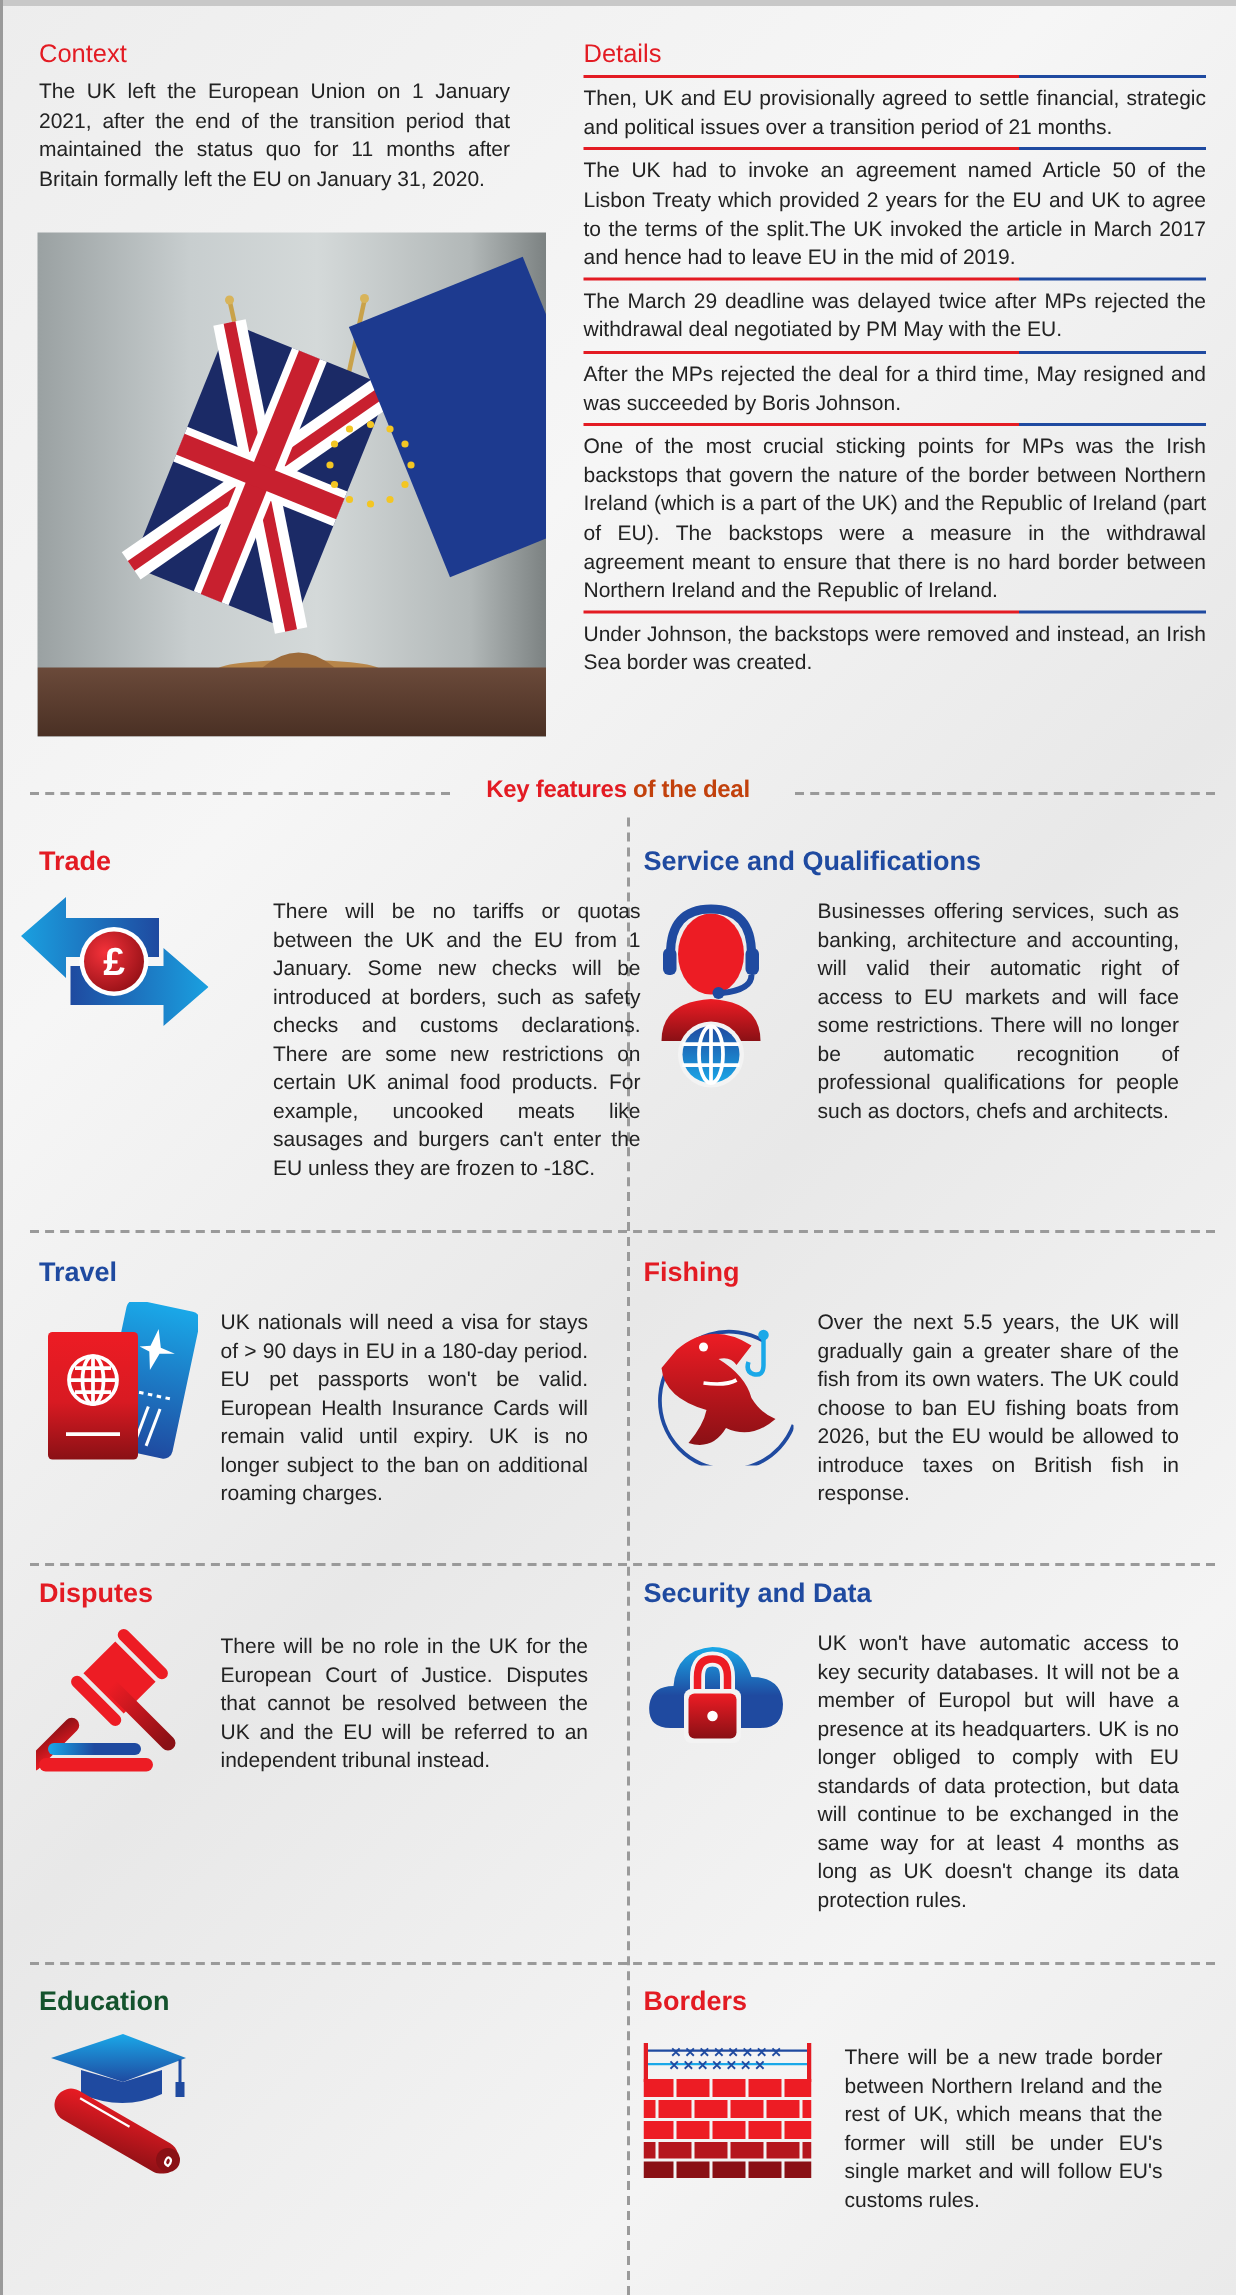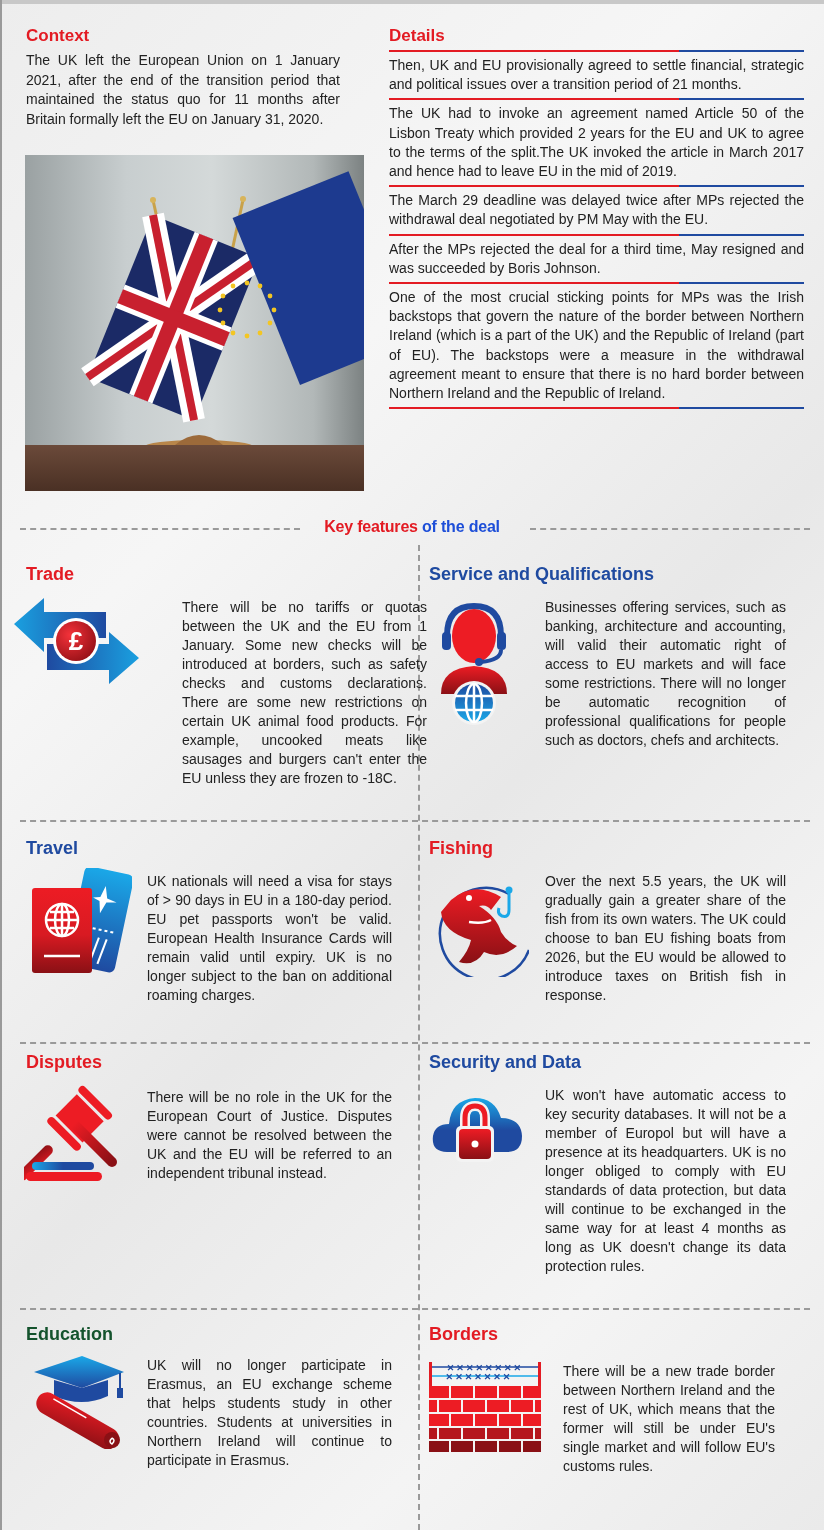--- a/index.html
+++ b/index.html
@@ -7,21 +7,21 @@
   body {
     position: relative;
     font-family: "Liberation Sans", sans-serif;
     color: #222;
     background: linear-gradient(135deg, #ededed 0%, #f6f6f6 30%, #e8e8e8 55%, #f4f4f4 80%, #eaeaea 100%);
     overflow: hidden;
   }
   .frame-top { position: absolute; left: 0; top: 0; width: 824px; height: 4px; background: #c8c8c8; }
   .frame-left { position: absolute; left: 0; top: 0; width: 2px; height: 1530px; background: #9a9a9a; }
 
-  .h-red { color: #e31b23; font-weight: bold; }
+  .h-red { color: #e31b23; font-weight: normal; }
 
   
   .context { position: absolute; left: 26px; top: 26px; width: 314px; }
   .context h2 { font-size: 17px; margin-bottom: 5px; }
   .context p { font-size: 14px; line-height: 19.5px; text-align: justify; color: #222; }
 
   .photo {
     position: absolute; left: 25px; top: 155px; width: 339px; height: 336px;
     background: linear-gradient(90deg, #9aa1a2 0%, #c8cecf 30%, #d4d9d9 55%, #b2b8b8 85%, #7c8282 100%);
     overflow: hidden;
@@ -33,21 +33,21 @@
   .details h2 { font-size: 17px; margin-bottom: 4px; }
   .detail-item {
     font-size: 14px; line-height: 19.2px; text-align: justify; color: #222;
     padding: 2px 0 3px 0;
   }
   .detail-sep { height: 2px; background: linear-gradient(90deg, #e31b23 0%, #e31b23 70%, #1f4aa0 70%, #1f4aa0 100%); margin: 1px 0 2px 0; }
 
   
   .kf-line { position: absolute; top: 528px; height: 0; border-top: 2px dashed #9a9a9a; }
   .kf-title { position: absolute; top: 518px; left: 0; width: 824px; text-align: center; font-size: 16px; font-weight: bold; letter-spacing: -0.2px; }
-  .kf-title .blue { color: #1d4ed8; text-align: center; }
+  .kf-title .blue { color: #c2410c; text-align: center; }
   .kf-title .red { color: #e31b23; }
 
   .vline { position: absolute; left: 418px; top: 545px; height: 985px; border-left: 2px dashed #9a9a9a; }
   .hline { position: absolute; height: 0; border-top: 2px dashed #9a9a9a; }
 
   .feature { position: absolute; }
   .feature h3 { font-size: 18px; font-weight: bold; margin-bottom: 8px; }
   .feature .icon { position: absolute; }
   .feature p { position: absolute; font-size: 14px; line-height: 19px; text-align: justify; color: #222; }
 </style>
@@ -112,20 +112,21 @@
   <div class="detail-item">Then, UK and EU provisionally agreed to settle financial, strategic and political issues over a transition period of 21 months.</div>
   <div class="detail-sep"></div>
   <div class="detail-item">The UK had to invoke an agreement named Article 50 of the Lisbon Treaty which provided 2 years for the EU and UK to agree to the terms of the split.The UK invoked the article in March 2017 and hence had to leave EU in the mid of 2019.</div>
   <div class="detail-sep"></div>
   <div class="detail-item">The March 29 deadline was delayed twice after MPs rejected the withdrawal deal negotiated by PM May with the EU.</div>
   <div class="detail-sep"></div>
   <div class="detail-item">After the MPs rejected the deal for a third time, May resigned and was succeeded by Boris Johnson.</div>
   <div class="detail-sep"></div>
   <div class="detail-item">One of the most crucial sticking points for MPs was the Irish backstops that govern the nature of the border between Northern Ireland (which is a part of the UK) and the Republic of Ireland (part of EU). The backstops were a measure in the withdrawal agreement meant to ensure that there is no hard border between Northern Ireland and the Republic of Ireland.</div>
   <div class="detail-sep"></div>
+  <div class="detail-item">Under Johnson, the backstops were removed and instead, an Irish Sea border was created.</div>
 </section>
 
 <div class="kf-line" style="left:20px; width:280px;"></div>
 <div class="kf-line" style="left:530px; width:280px;"></div>
 <div class="kf-title">
   <span class="red">Key features</span><span class="blue"> of the deal</span>
 </div>
 
 <div class="vline"></div>
 <div class="hline" style="left:20px; top:820px; width:790px;"></div>
@@ -273,21 +274,21 @@
         <rect x="28" y="6" width="44" height="8" rx="4" fill="#ed1c24"></rect>
         <rect x="31" y="17" width="38" height="30" fill="#ed1c24"></rect>
         <rect x="28" y="50" width="44" height="8" rx="4" fill="#ed1c24"></rect>
         <rect x="45" y="-38" width="10" height="46" rx="5" fill="url(#gHandle)" transform="rotate(180 50 -15) translate(0,-110)"></rect>
       </g>
       <line x1="50" y1="40" x2="88" y2="78" stroke="url(#gHandle)" stroke-width="10" stroke-linecap="round"></line>
       <rect x="8" y="78" width="62" height="8" rx="4" fill="url(#gBlock)"></rect>
       <rect x="2" y="88" width="76" height="9" rx="4.5" fill="#ed1c24"></rect>
     </svg>
   </div>
-  <p style="left:121px; top:36px; width:245px;">There will be no role in the UK for the European Court of Justice. Disputes were cannot be resolved between the UK and the EU will be referred to an independent tribunal instead.</p>
+  <p style="left:121px; top:36px; width:245px;">There will be no role in the UK for the European Court of Justice. Disputes that cannot be resolved between the UK and the EU will be referred to an independent tribunal instead.</p>
 </div>
 
 <div class="feature" style="left:429px; top:1052px; width:370px; height:250px;">
   <h3 style="color:#1f4aa0;">Security and Data</h3>
   <div class="icon" style="left:0px; top:34px;">
     <svg width="96" height="90" viewBox="0 0 96 90">
       <defs>
         <linearGradient id="gCloud" x1="0" y1="0" x2="0" y2="1">
             <stop offset="0" stop-color="#1aa8e8"></stop>
             <stop offset="0.6" stop-color="#1f4aa0"></stop>
@@ -327,21 +328,20 @@
       <line x1="98" y1="19" x2="98" y2="36" stroke="#1f4aa0" stroke-width="2"></line>
       <rect x="95" y="34" width="6" height="10" fill="#1f4aa0"></rect>
       <g transform="rotate(30 55 70)">
         <rect x="8" y="56" width="92" height="22" rx="11" fill="url(#gScroll)"></rect>
         <line x1="22" y1="60" x2="60" y2="60" stroke="#fff" stroke-width="1.5"></line>
       </g>
       <circle cx="90" cy="86" r="8" fill="#8a1015"></circle>
       <path d="M90 84 Q94 86 90 90 Q86 88 90 84" stroke="#fff" stroke-width="1.5" fill="none"></path>
     </svg>
   </div>
-  <p style="left:121px; top:32px; width:245px;">UK will no longer participate in Erasmus, an EU exchange scheme that helps students study in other countries. Students at universities in Northern Ireland will continue to participate in Erasmus.</p>
 </div>
 
 <div class="feature" style="left:429px; top:1324px; width:370px; height:200px;">
   <h3 style="color:#e31b23;">Borders</h3>
   <div class="icon" style="left:0px; top:38px;">
     <svg width="112" height="90" viewBox="0 0 112 90">
       <rect x="0" y="0" width="3" height="26" fill="#e31b23"></rect>
       <rect x="109" y="0" width="3" height="26" fill="#e31b23"></rect>
       <line x1="3" y1="5" x2="109" y2="5" stroke="#1f4aa0" stroke-width="1.5"></line>
       <line x1="3" y1="14" x2="109" y2="14" stroke="#1aa8e8" stroke-width="1.5"></line>

